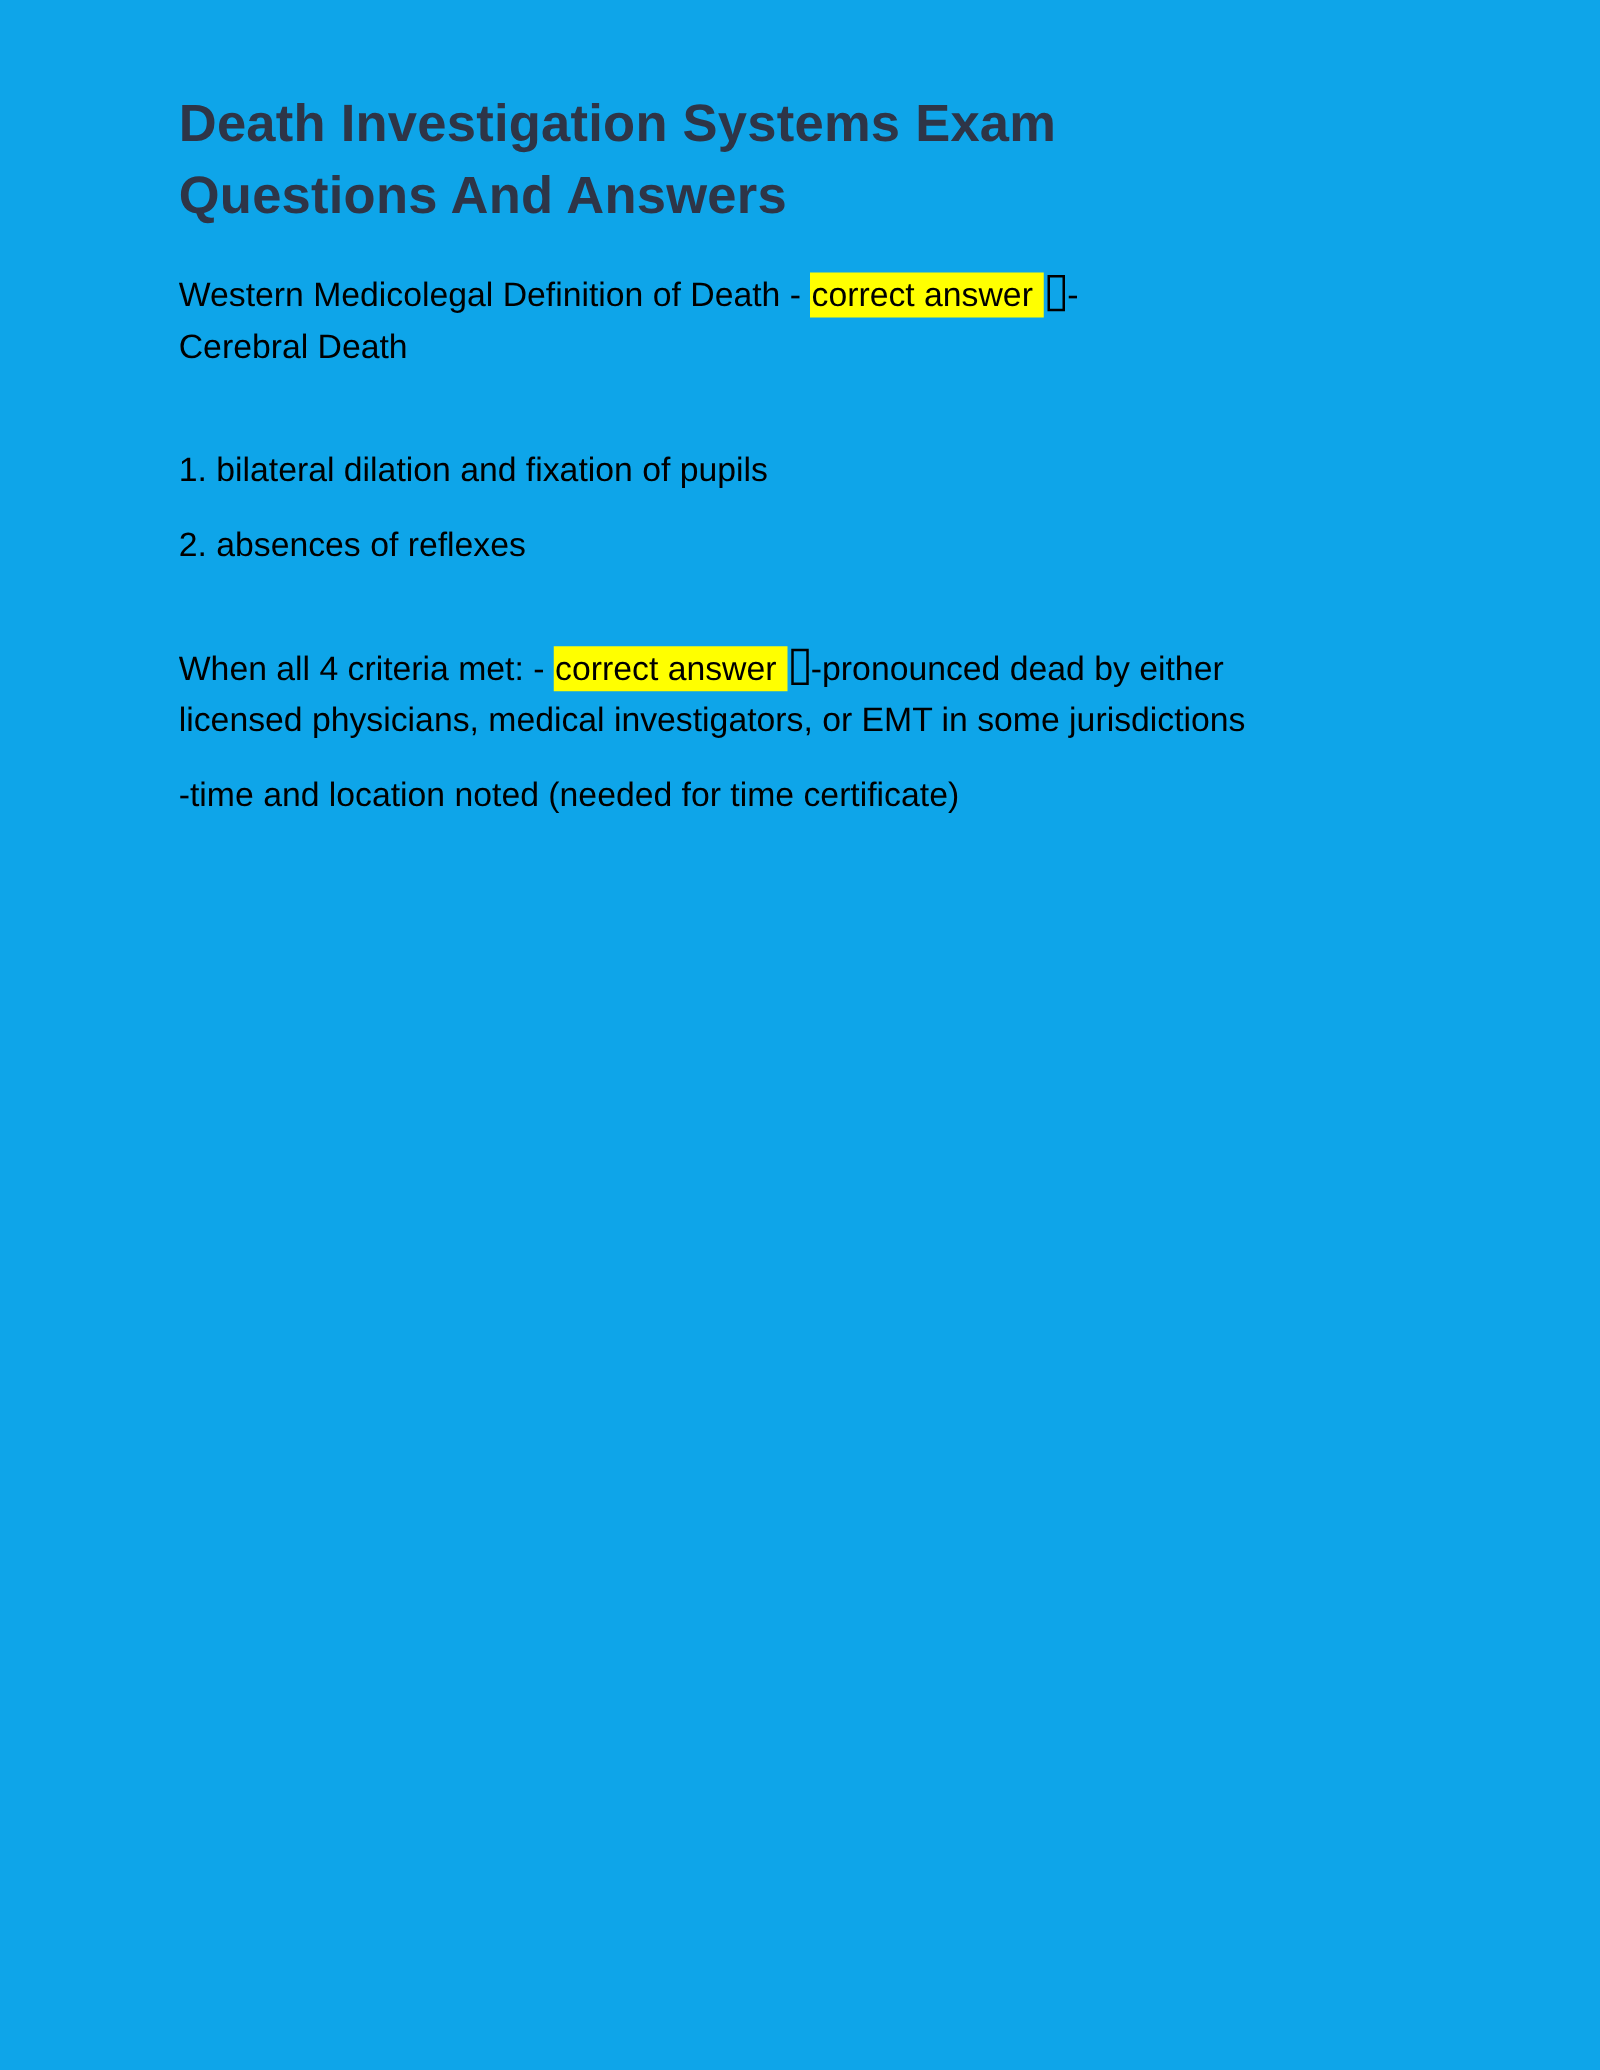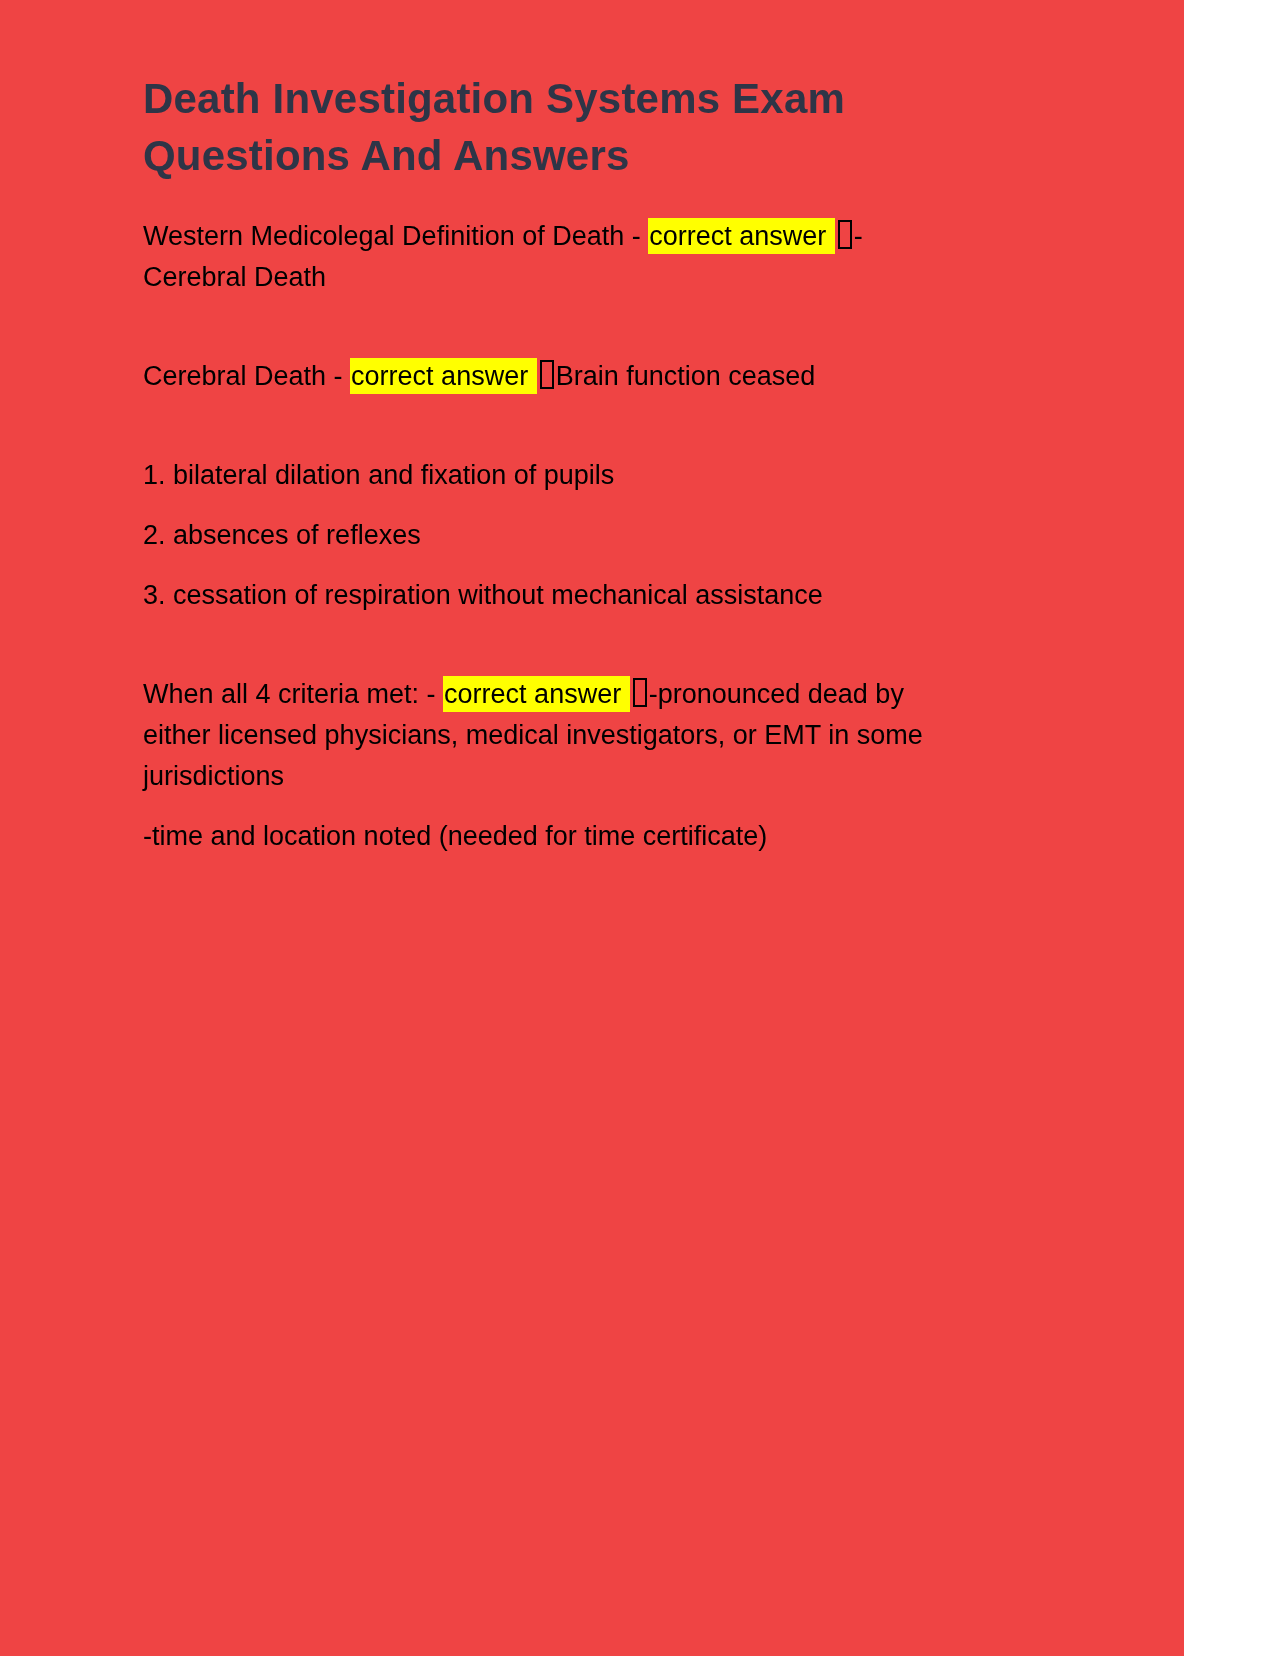--- a/index.html
+++ b/index.html
@@ -2,23 +2,23 @@
 <html><head>
 <meta charset="utf-8">
 <style>
   html, body {
     margin: 0;
     padding: 0;
     background: #ffffff;
   }
   .page {
     position: relative;
-    width: 1184px;
+    width: 1280px;
     height: 1656px;
-    background: #ef4444;
+    background: #0ea5e9;
     box-sizing: border-box;
     padding: 70px 237px 40px 143px;
     overflow: hidden;
     font-family: "Liberation Sans", "DejaVu Sans", sans-serif;
     color: #000000;
   }
   .doc-title {
     font-size: 42px;
     font-weight: bold;
     line-height: 57px;
@@ -57,25 +57,23 @@
 </head>
 <body>
 
 <div class="page">
   <h1 class="doc-title">Death Investigation Systems Exam Questions And Answers</h1>
   <div id="doc-body">
       <div class="qa-block">
         <p class="para"><span class="run">Western Medicolegal Definition of Death - </span><span class="hl">correct answer </span><span class="tofu"></span><span class="run">-</span><br><span class="run">Cerebral Death</span></p>
       </div>
       <div class="qa-block">
-        <p class="para"><span class="run">Cerebral Death - </span><span class="hl">correct answer </span><span class="tofu"></span><span class="run">Brain function ceased</span></p>
       </div>
       <div class="qa-block">
         <p class="para"><span class="run">1. bilateral dilation and fixation of pupils</span></p>
         <p class="para"><span class="run">2. absences of reflexes</span></p>
-        <p class="para"><span class="run">3. cessation of respiration without mechanical assistance</span></p>
       </div>
       <div class="qa-block">
         <p class="para"><span class="run">When all 4 criteria met: - </span><span class="hl">correct answer </span><span class="tofu"></span><span class="run">-pronounced dead by either licensed physicians, medical investigators, or EMT in some jurisdictions</span></p>
         <p class="para"><span class="run">-time and location noted (needed for time certificate)</span></p>
       </div>
     </div>
 </div>
 
 </body></html>

